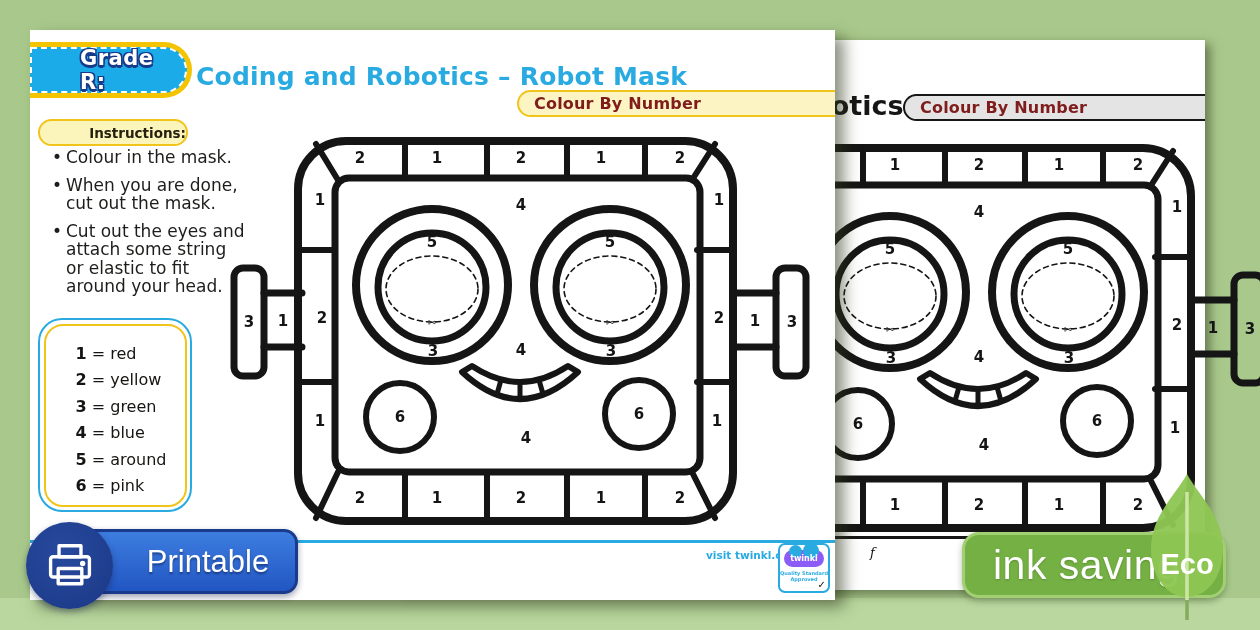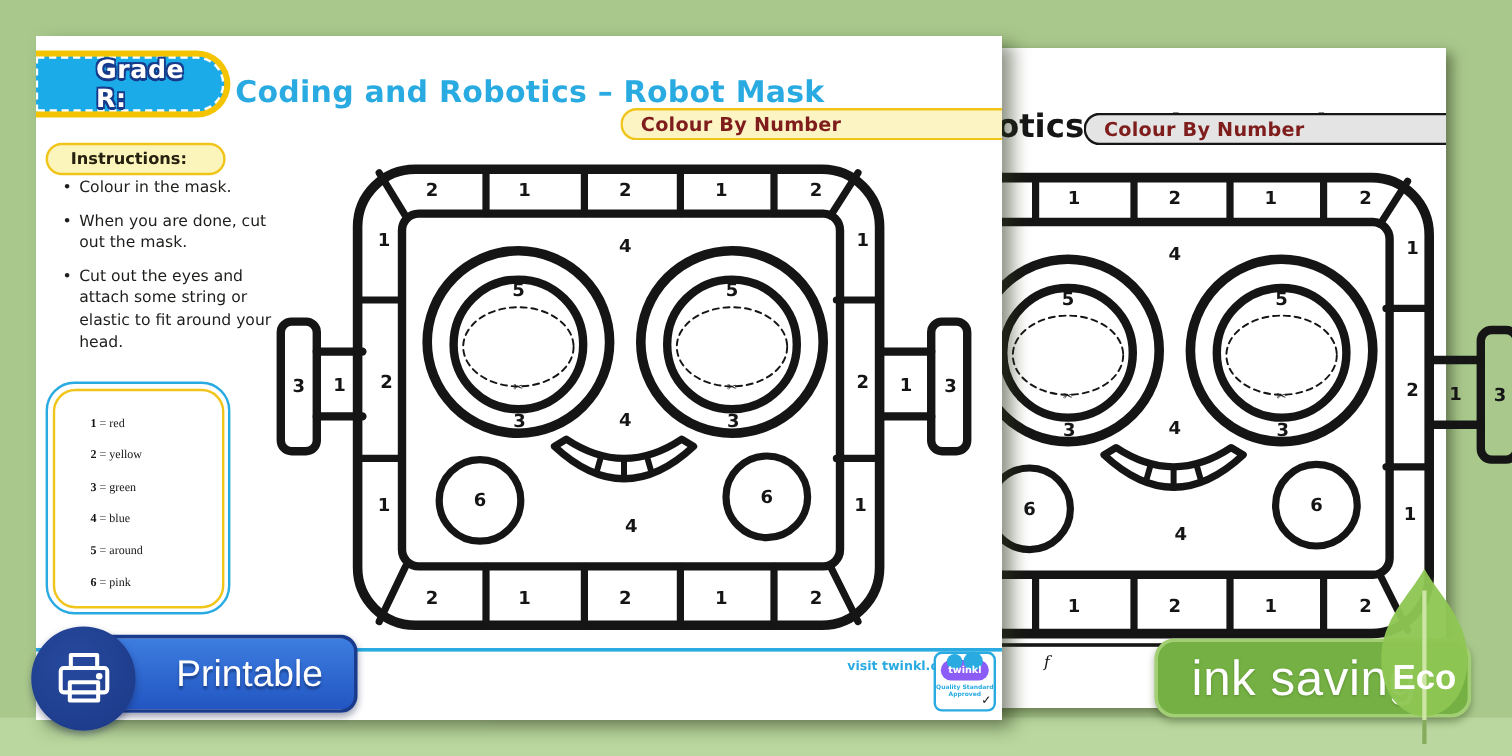--- a/index.html
+++ b/index.html
@@ -15,30 +15,30 @@
   
   .grade-badge { position:absolute; left:0; top:12px; width:162px; height:56px; background:#f5c400; border-radius:0 30px 30px 0; }
   .grade-badge-inner { position:absolute; left:0; top:5px; right:5px; bottom:5px; background:#1babe8; border:2px dashed #fff; border-radius:0 26px 26px 0; display:flex; align-items:center; justify-content:center; }
   .grade-badge-inner span { color:#fff; font-size:21px; font-weight:800; letter-spacing:.5px;
     text-shadow:-1.5px -1.5px 0 #173a8a, 1.5px -1.5px 0 #173a8a, -1.5px 1.5px 0 #173a8a, 1.5px 1.5px 0 #173a8a, 0 2.5px 0 #173a8a;margin-left:48px; }
   .title1 { position:absolute; left:166px; top:32px; font-size:25px; font-weight:700; color:#29abe2; letter-spacing:.2px; white-space:nowrap; }
   .banner1 { position:absolute; left:487px; top:60px; width:318px; height:27px; background:#fdf4c3; border:2.5px solid #f0c419; border-right:none; border-radius:14px 0 0 14px; display:flex; align-items:center; }
   .banner1 span, .banner2 span { font-size:16px; font-weight:700; color:#7f1d1d; padding-left:15px; letter-spacing:.2px; }
 
   
-  .instr-pill { position:absolute; left:8px; top:89px; width:150px; height:27px; background:#fcf5bb; border:2.5px solid #f0c419; border-radius:14px; display:flex; align-items:center; }
+  .instr-pill { position:absolute; left:8px; top:89px; width:150px; height:27px; background:#fcf5bb; border:2.5px solid #f0c419; border-radius:14px; display:flex; align-items:center;justify-content:flex-end; }
   .instr-pill span { font-size:13.5px; font-weight:700; color:#26200f; padding-left:19px; }
   .instr-list { position:absolute; left:22px; top:118px; width:195px; list-style:none; }
-  .instr-list li { font-size:13px; line-height:18.5px; color:#1d1d1b; margin-bottom:9px; padding-left:14px; position:relative; }
+  .instr-list li { font-size:17px; line-height:18.5px; color:#1d1d1b; margin-bottom:9px; padding-left:14px; position:relative; }
   .instr-list li::before { content:"•"; position:absolute; left:0; top:0; color:#1d1d1b; }
 
   
   .key-outer { position:absolute; left:8px; top:288px; width:154px; height:194px; border:2.5px solid #29abe2; border-radius:24px; padding:3.5px; }
   .key-inner { width:100%; height:100%; border:2.5px solid #f0c419; border-radius:19px; background:#fff; padding:15px 0 0 30px; }
-  .key-row { font-size:10px; color:#171513; line-height:26.5px;font-family:Liberation Serif, serif; }
+  .key-row { font-size:16px; color:#171513; line-height:26.5px; }
   .key-row .knum { font-weight:700; }
 
   
   .footer-line1 { position:absolute; left:0; top:510px; width:805px; height:2.5px; background:#29abe2; }
   .visit-link { position:absolute; left:676px; top:519px; font-size:10.5px; font-weight:700; color:#29abe2; }
   .twinkl-logo { position:absolute; left:748px; top:513px; width:52px; height:50px; border:2.5px solid #29abe2; border-radius:7px; background:#fff; }
   .cloud { position:relative; width:40px; height:17px; background:#8b5cf6; border-radius:9px; margin:5px auto 0; }
   .cloud::before { content:""; position:absolute; left:5px; top:-5px; width:13px; height:13px; border-radius:50%; background:#29abe2; }
   .cloud::after { content:""; position:absolute; left:19px; top:-7px; width:16px; height:16px; border-radius:50%; background:#29abe2; }
   .cloud span { position:absolute; left:0; right:0; top:0; bottom:0; display:flex; align-items:center; justify-content:center; color:#fff; font-size:8px; font-weight:700; z-index:1; }

